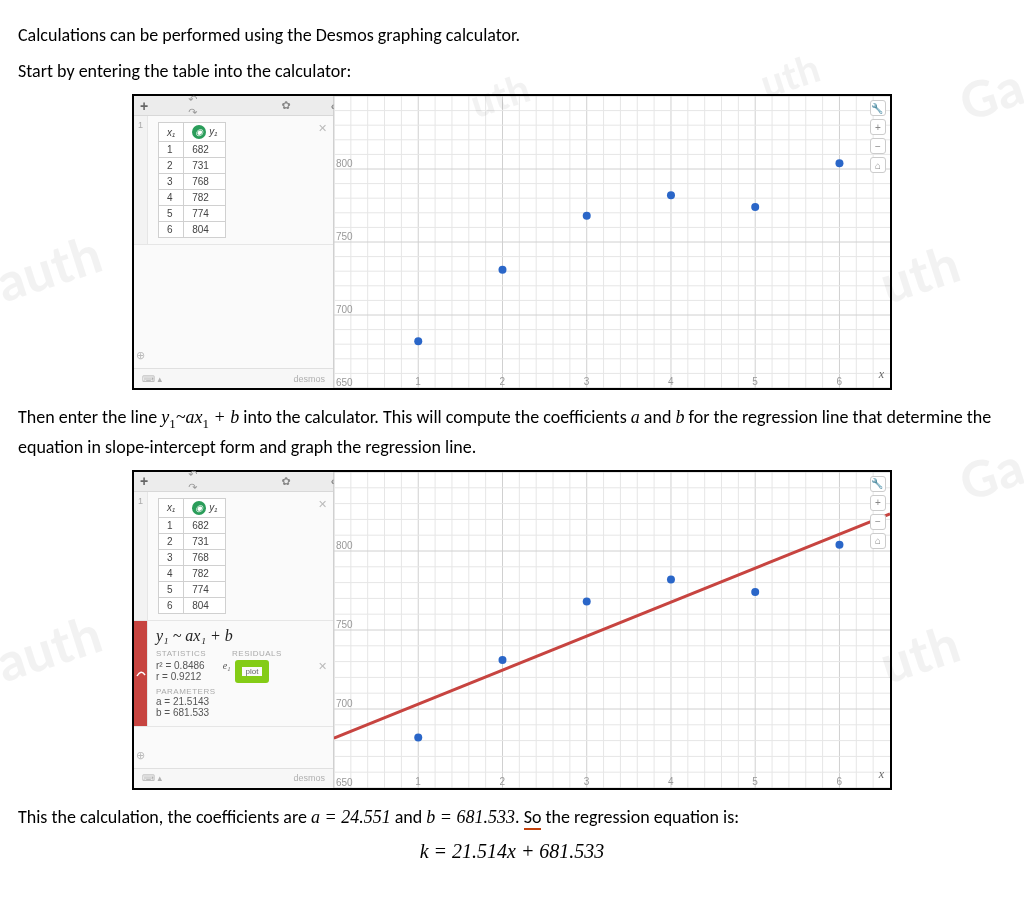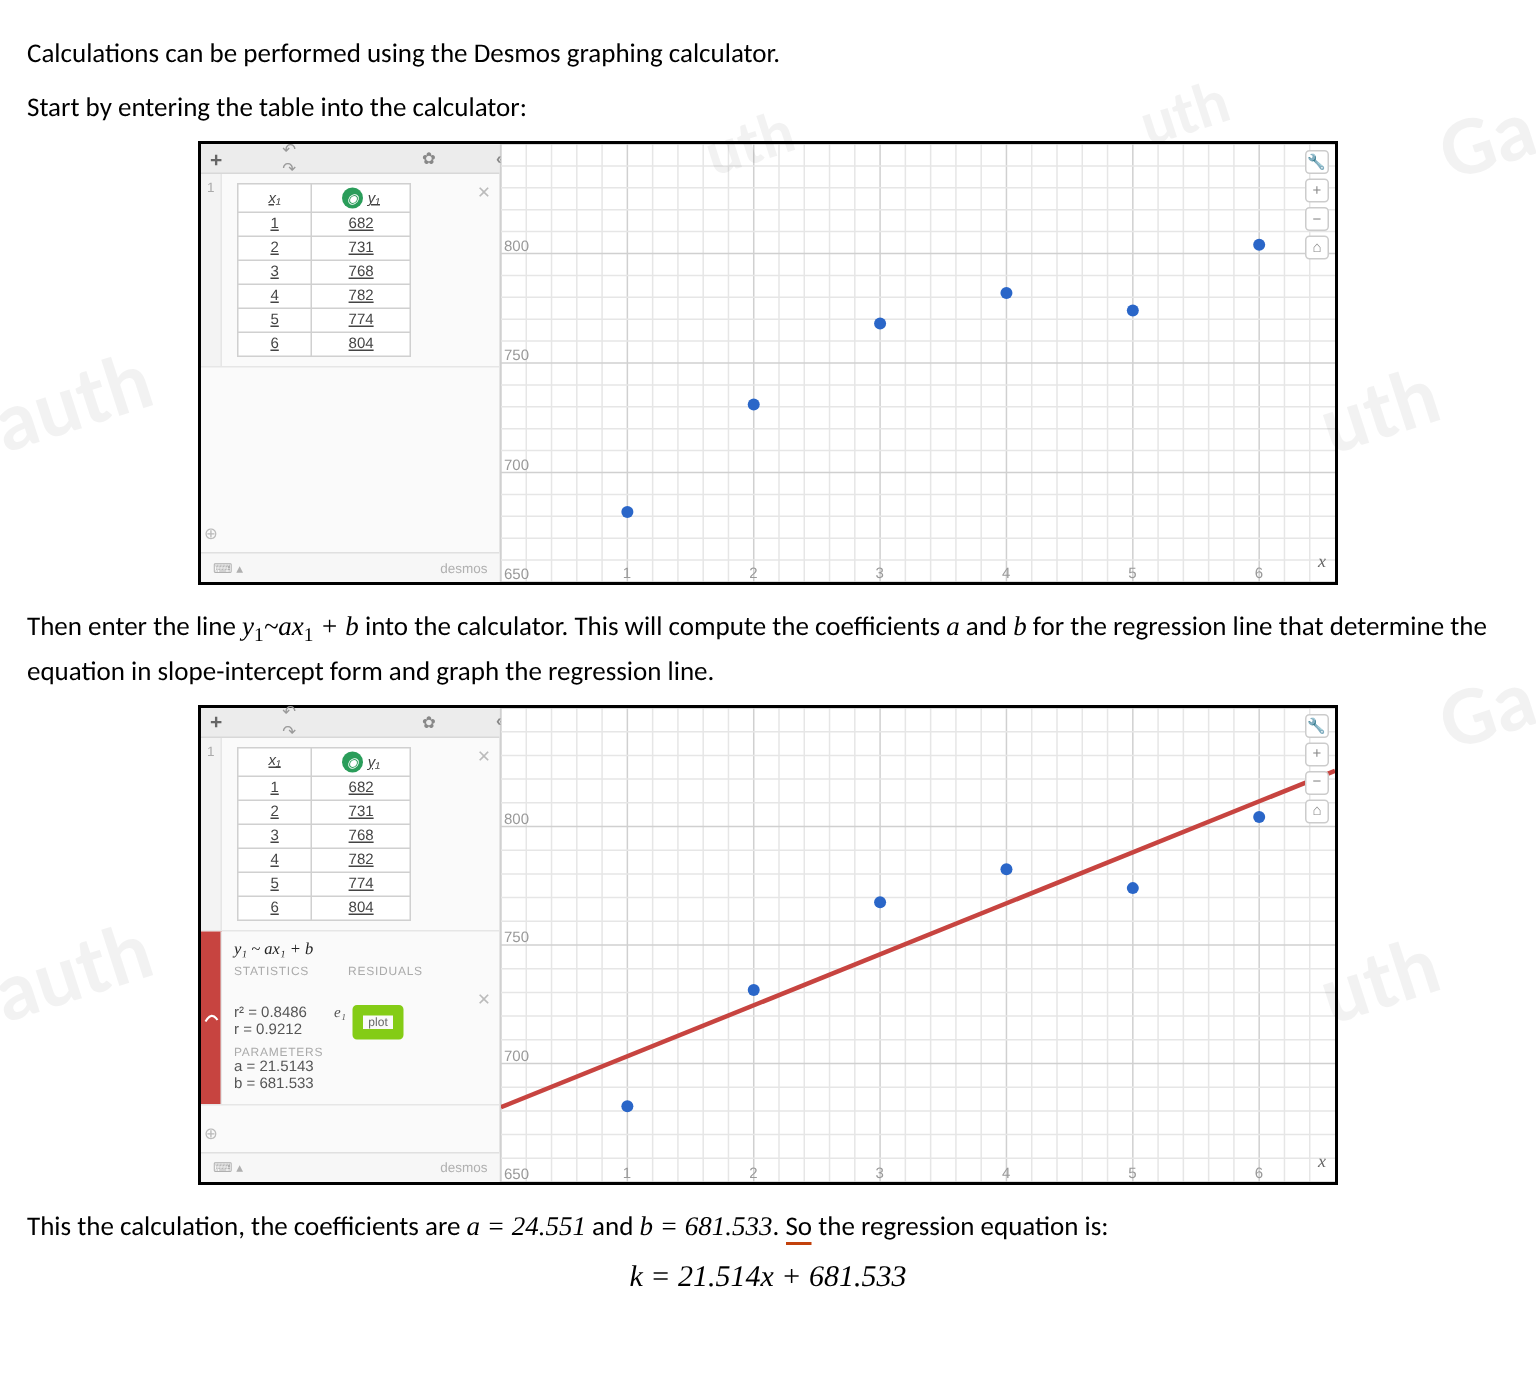--- a/index.html
+++ b/index.html
@@ -86,35 +86,34 @@
     padding:4px 0;
   }
   .row-icon.red { background:#c74440; }
   .tbl {
     margin: 6px 0 6px 10px;
     border-collapse: collapse;
     font-size: 10px;
   }
   .tbl th, .tbl td {
     border: 1px solid #d0d0d0;
-    padding: 2px 20px;
-    text-align: center;
+    padding: 2px 8px;
+    text-align: left;
     font-weight: normal;
     background:#fff;
-    text-decoration:underline;
   }
   .tbl th { font-style: italic; }
   .y-badge {
     display:inline-flex; align-items:center; justify-content:center;
     width:14px; height:14px; border-radius:50%;
     background:#2a9d5a; color:#fff; font-size:9px;
     margin-right:3px;
   }
   .reg-box { padding: 6px 8px 8px 8px; font-size: 10px; color:#555; flex:1;}
-  .reg-eq { font-style: italic; font-family: "Times New Roman",serif; font-size:11px; margin-bottom:4px; color:#222;}
+  .reg-eq { font-style: italic; font-family: "Times New Roman",serif; font-size:16px; margin-bottom:4px; color:#222;}
   .small-label { font-size:8px; color:#aaa; letter-spacing:0.5px; display:flex; gap:26px;}
   .plotbtn { border:7px solid #84cc16; border-radius:3px; padding:0 4px; font-size:8px; color:#666;}
   .footer {
     height: 20px;
     border-top:1px solid #e0e0e0;
     background:#f7f7f7;
     display:flex; align-items:center; justify-content:space-between;
     padding: 0 8px;
     font-size:9px; color:#b0b0b0;
   }
@@ -352,21 +351,21 @@
           <svg width="10" height="10">
             <path d="M1 8 Q5 1 9 7" stroke="#fff" fill="none" stroke-width="1.4"></path>
           </svg>
         </div>
       <div class="reg-box">
         <div class="reg-eq">y₁ ~ ax₁ + b</div>
         <div class="small-label">
           <span>STATISTICS</span>
           <span>RESIDUALS</span>
         </div>
-        <div style="display:flex; gap:18px; align-items:center; margin-top:18px;">
+        <div style="display:flex; gap:18px; align-items:center; margin-top:2px;">
           <div>
             <div>r² = 0.8486</div>
             <div>r = 0.9212</div>
           </div>
           <div style="display:flex; gap:4px; ">
             <span class="math-i" style="font-size:10px">e₁</span>
             <span class="plotbtn">plot</span>
           </div>
         </div>
         <div class="small-label" style="margin-top:4px;">

